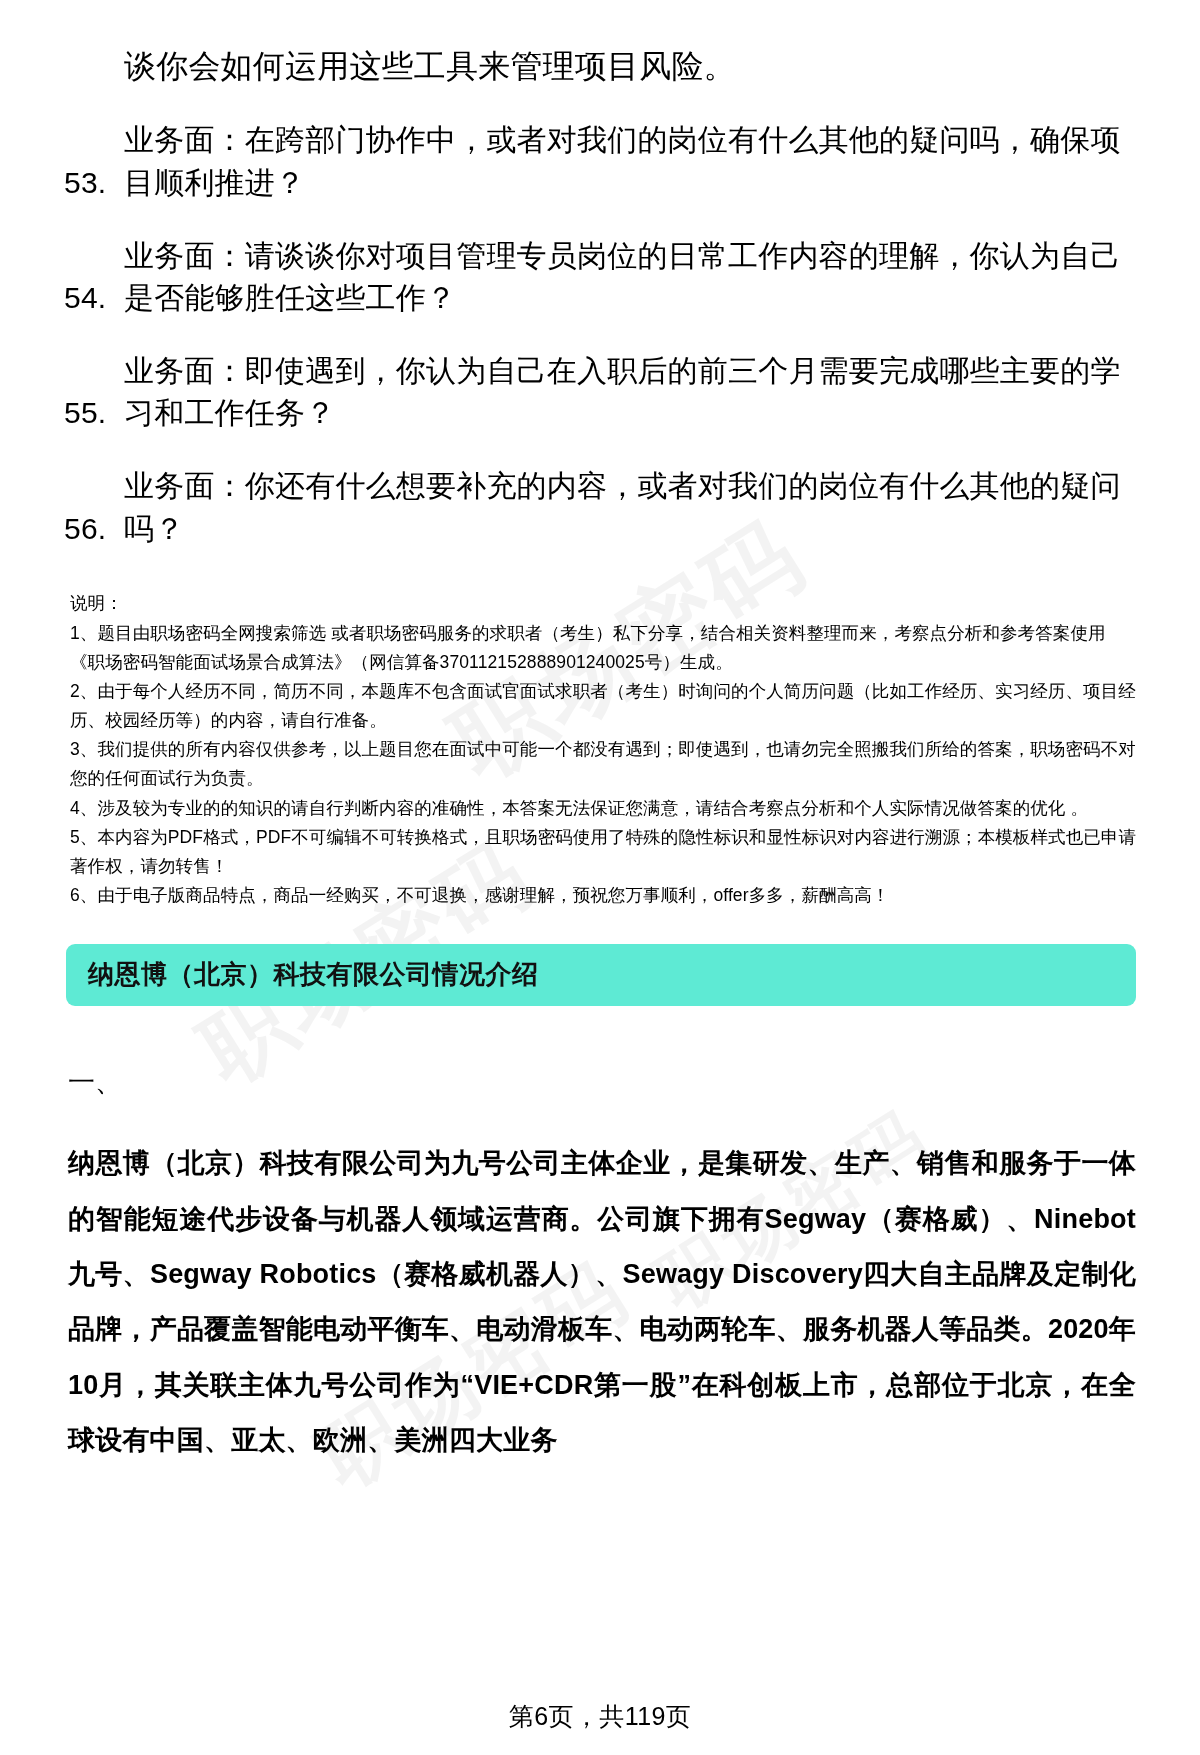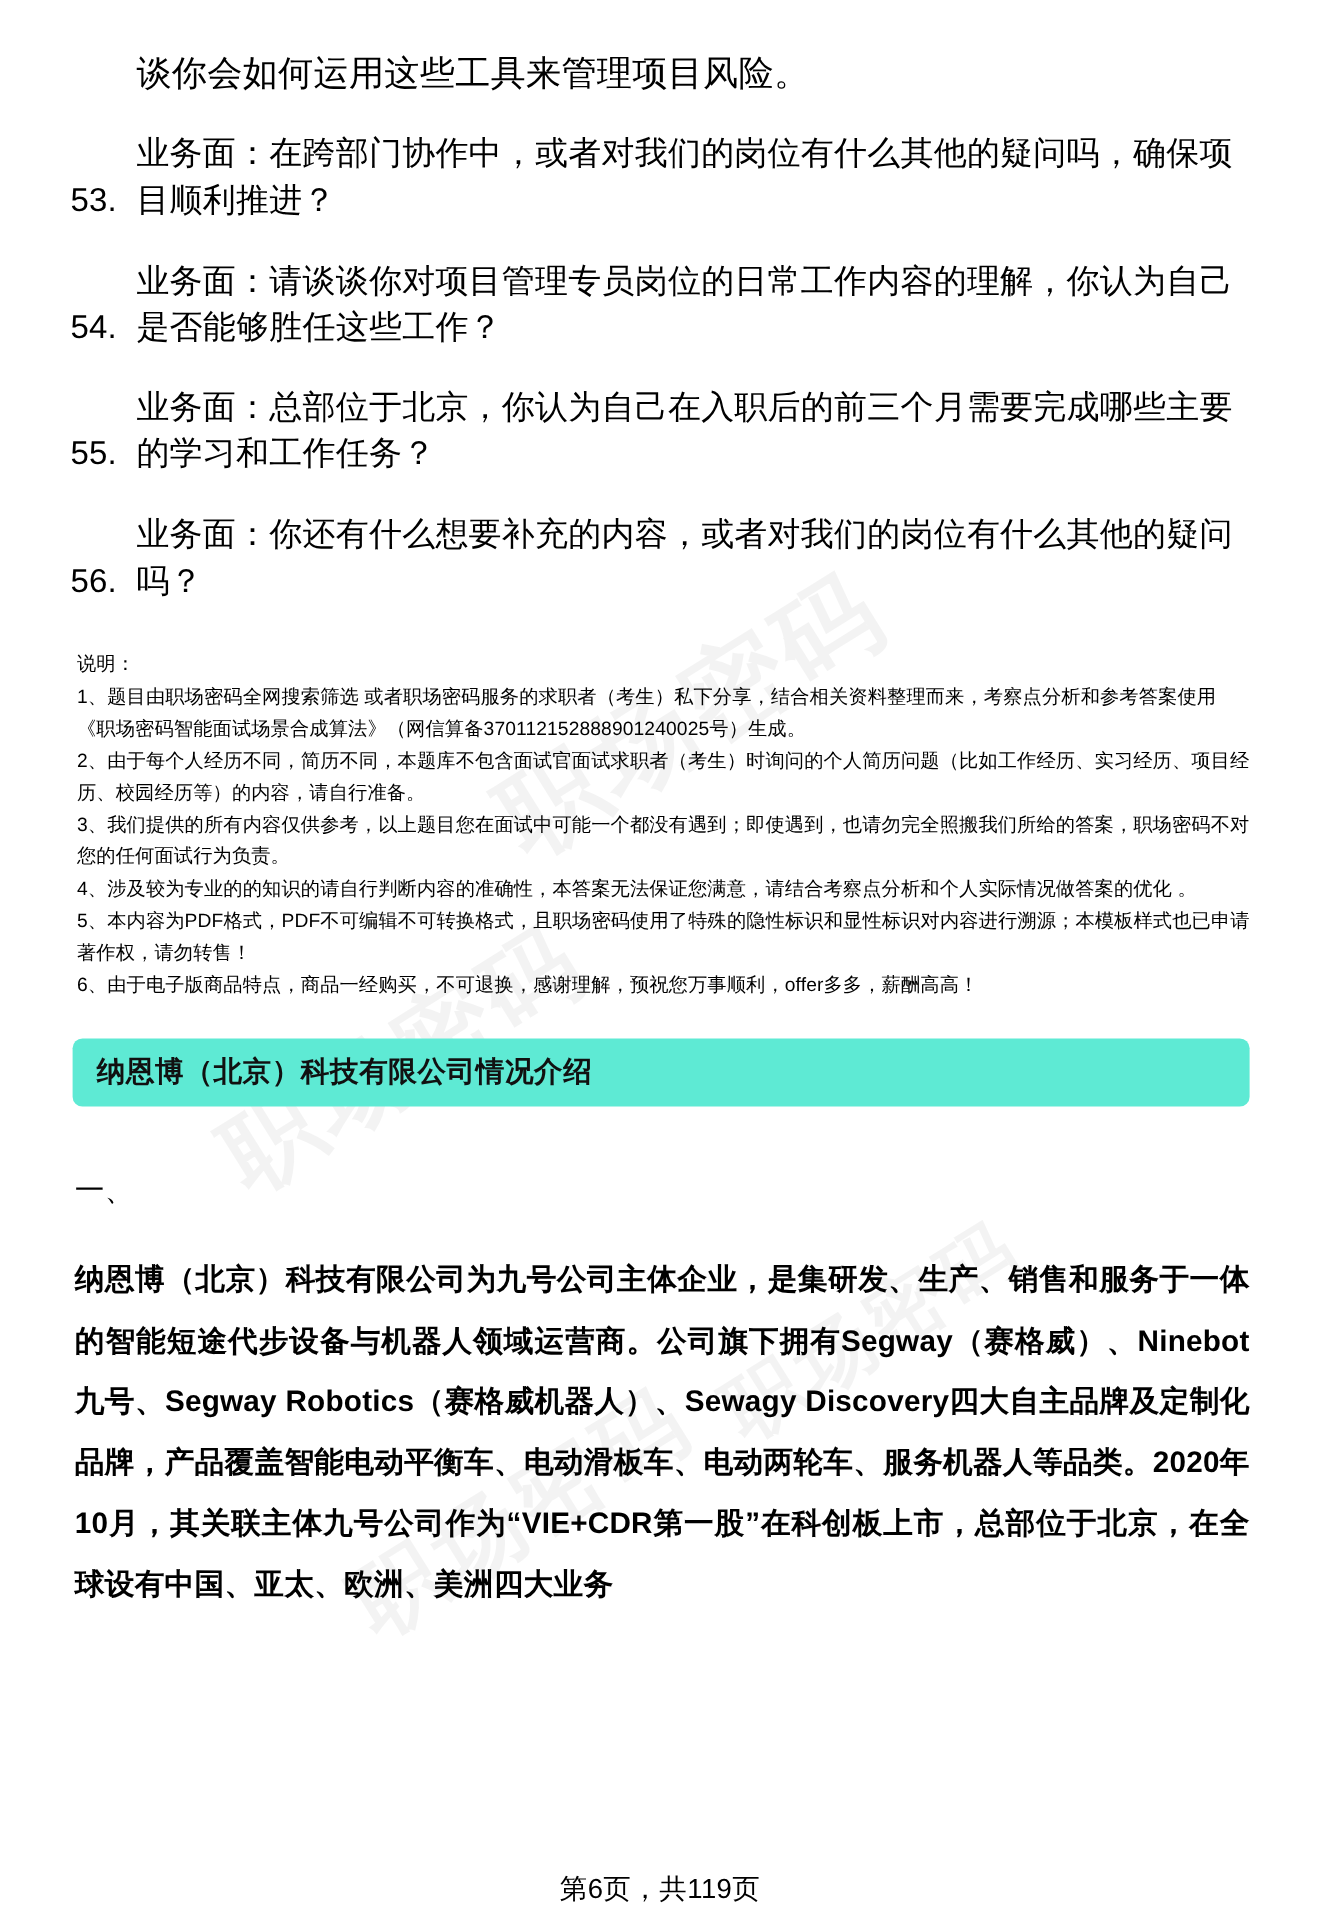--- a/index.html
+++ b/index.html
@@ -168,21 +168,21 @@
       <div class="q-text">业务面：在跨部门协作中，或者对我们的岗位有什么其他的疑问吗，确保项目顺利推进？</div>
     </div>
 
     <div class="q-item">
       <div class="q-num">54.</div>
       <div class="q-text">业务面：请谈谈你对项目管理专员岗位的日常工作内容的理解，你认为自己是否能够胜任这些工作？</div>
     </div>
 
     <div class="q-item">
       <div class="q-num">55.</div>
-      <div class="q-text">业务面：总部位于北京，你认为自己在入职后的前三个月需要完成哪些主要的学习和工作任务？</div>
+      <div class="q-text">业务面：即使遇到，你认为自己在入职后的前三个月需要完成哪些主要的学习和工作任务？</div>
     </div>
 
     <div class="q-item">
       <div class="q-num">56.</div>
       <div class="q-text">业务面：你还有什么想要补充的内容，或者对我们的岗位有什么其他的疑问吗？</div>
     </div>
 
   </div>
 
   <div class="notes">

